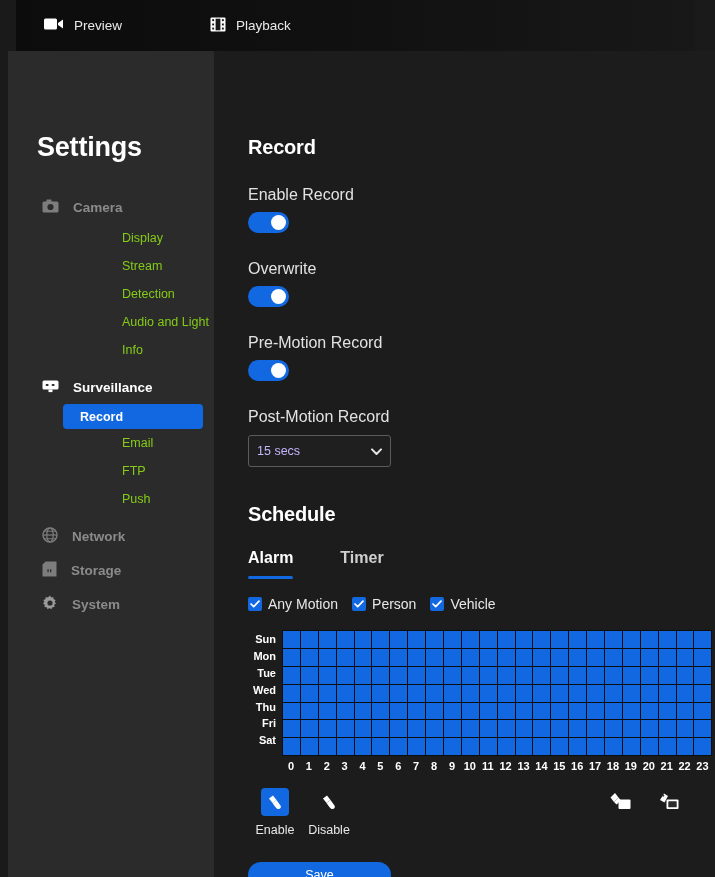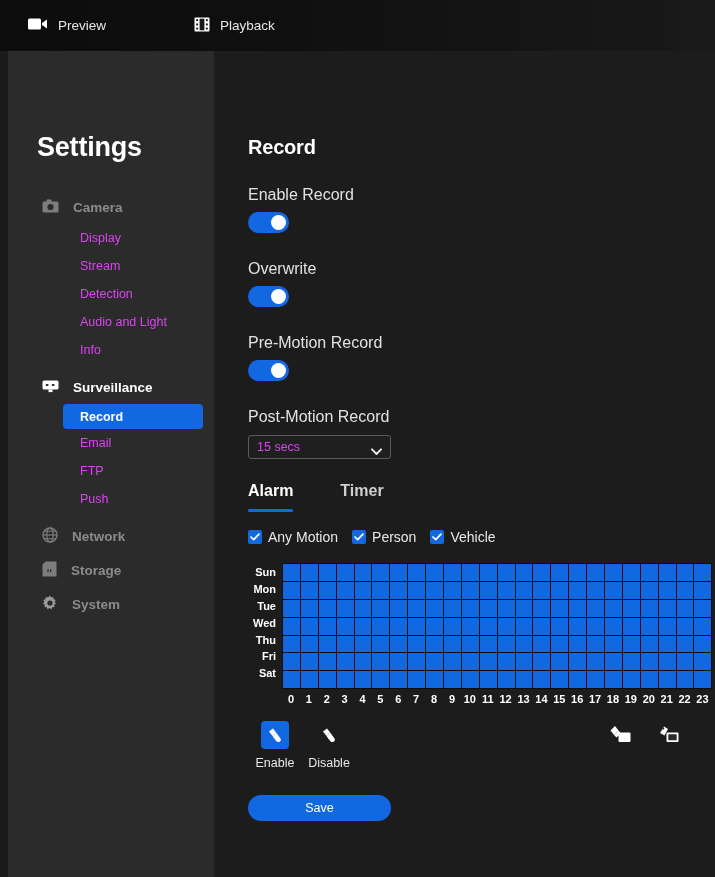--- a/index.html
+++ b/index.html
@@ -6,21 +6,21 @@
   html, body {
     width: 715px; height: 877px;
     background: #161616;
     font-family: "Liberation Sans", sans-serif;
     overflow: hidden;
   }
   #app { position: relative; width: 715px; height: 877px; background: #1a1a1a; }
 
   
   .topbar {
-    position: absolute; left: 0; top: 0; width: 679px; height: 51px;
+    position: absolute; left: 16px; top: 0; width: 679px; height: 51px;
     background: linear-gradient(to right, #0c0c0c 0%, #101010 45%, #181818 100%);
     display: flex; align-items: center;
   }
   .topbar-item {
     display: flex; align-items: center; gap: 10px;
     color: #e8e8e8; font-size: 13.5px; cursor: pointer;
     height: 100%;
   }
   .topbar-item.preview { margin-left: 28px; }
   .topbar-item.playback { margin-left: 88px; }
@@ -39,21 +39,21 @@
   .nav { margin-top: 27px; }
   .nav-group {
     display: flex; align-items: center; gap: 14px;
     height: 34px; padding-left: 34px;
     color: #8b8b8b; font-size: 13.5px; font-weight: bold;
     cursor: pointer;
   }
   .nav-group.active { color: #ffffff; }
   .nav-sub {
     height: 28px; display: flex; align-items: center;
-    padding-left: 72px; color: #d946ef; font-size: 12.5px;
+    padding-left: 114px; color: #84cc16; font-size: 12.5px;
     cursor: pointer;
   }
   .nav-sub.selected {
     background: #1268e0; color: #ffffff; font-weight: bold;
     margin: 0 17px 0 55px; padding-left: 17px;
     border-radius: 4px; height: 25px;
   }
   .nav-spacer { height: 6px; }
 
   
@@ -73,22 +73,22 @@
     margin-top: 8px; width: 41px; height: 21px; border-radius: 11px;
     background: #1268e0; position: relative; cursor: pointer;
   }
   .toggle .knob {
     position: absolute; right: 3px; top: 3px;
     width: 15px; height: 15px; border-radius: 50%; background: #ffffff;
   }
   .select-wrap { margin-top: 9px; position: relative; width: 143px; }
   select.styled {
     appearance: none; -webkit-appearance: none;
-    width: 143px; height: 24px;
-    background: #1f1f1f; color: #d946ef;
+    width: 143px; height: 32px;
+    background: #1f1f1f; color: #c4b5fd;
     border: 1px solid #5b5b5b; border-radius: 3px;
     font-family: "Liberation Sans", sans-serif; font-size: 12.5px;
     padding: 0 24px 0 8px; cursor: pointer;
   }
   .select-arrow {
     position: absolute; right: 9px; top: 7px; pointer-events: none;
   }
 
   .schedule-title { margin-top: 36px; }
 
@@ -313,20 +313,21 @@
     <div class="field-label">Post-Motion Record</div>
     <div class="select-wrap">
       <select class="styled"><option value="15 secs">15 secs</option><option value="30 secs">30 secs</option><option value="60 secs">60 secs</option></select>
       <span class="select-arrow">
         <svg width="11" height="8" viewBox="0 0 11 8">
           <path d="M1 1.4 L5.5 6 L10 1.4" fill="none" stroke="#e6e6e6" stroke-width="2" stroke-linecap="round" stroke-linejoin="round"></path>
         </svg>
       </span>
     </div>
 
+    <div class="section-title schedule-title">Schedule</div>
 
     <div class="tabs">
       <div class="tab active">
         <span>Alarm</span>
       </div>
       <div class="tab">
         <span>Timer</span>
       </div>
     </div>
 

